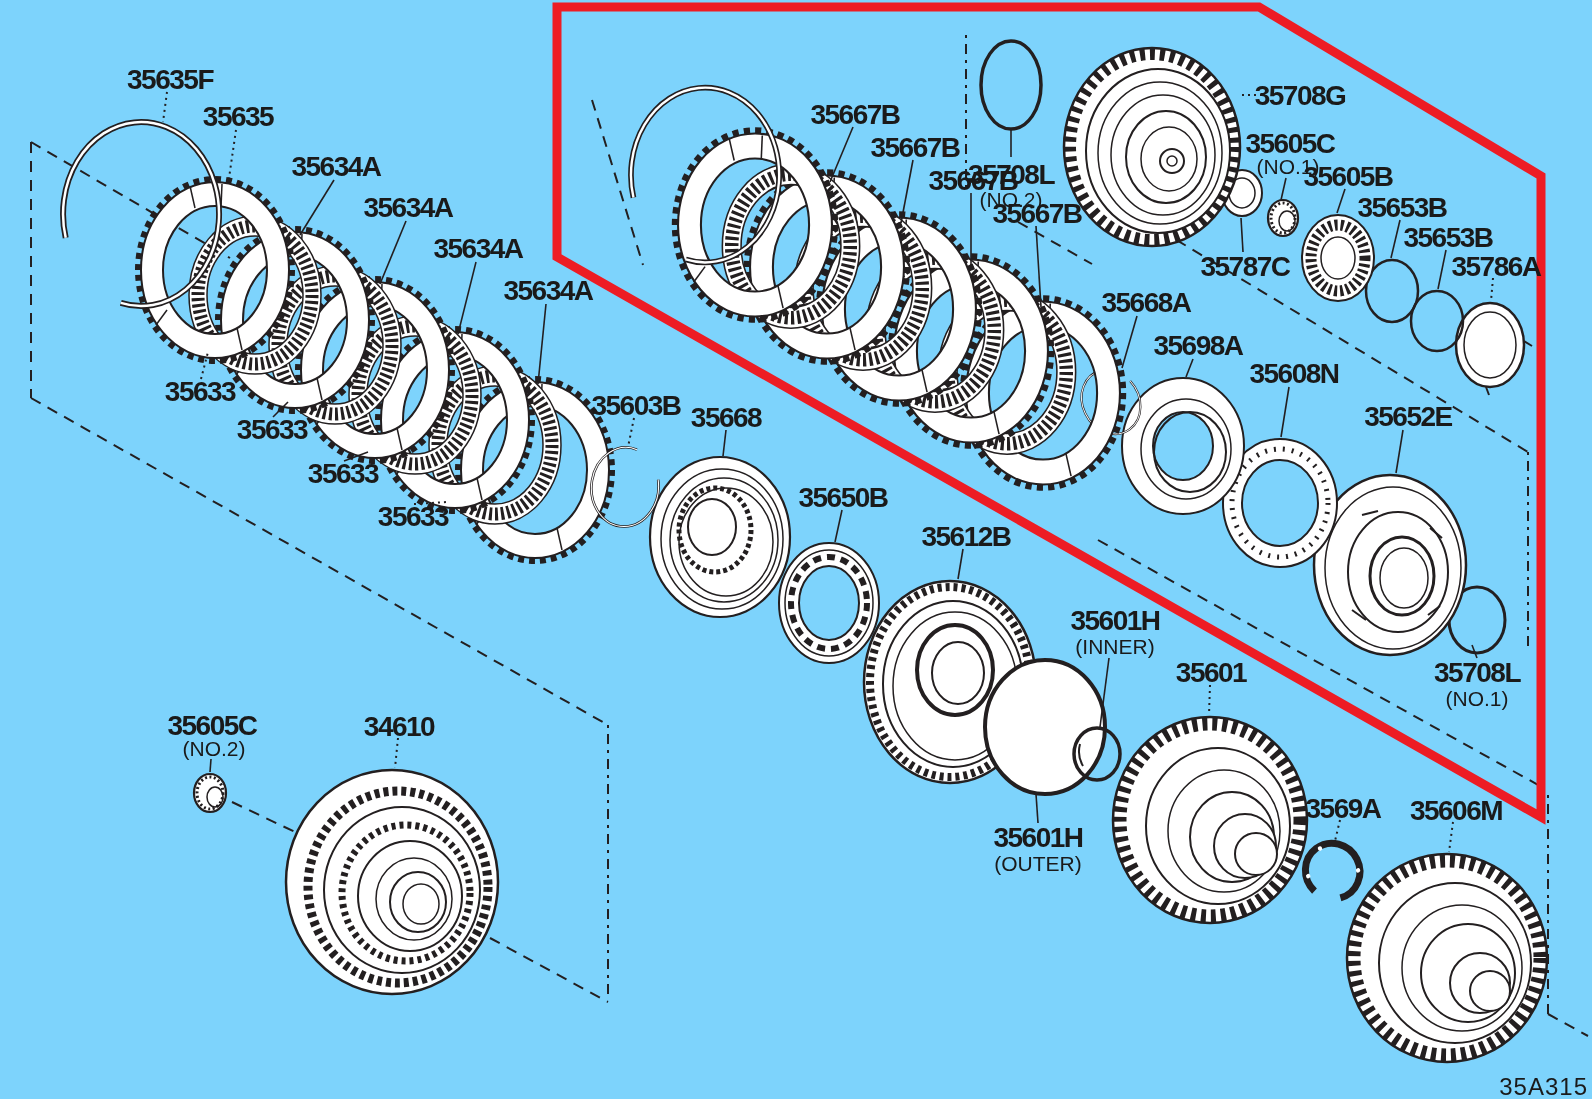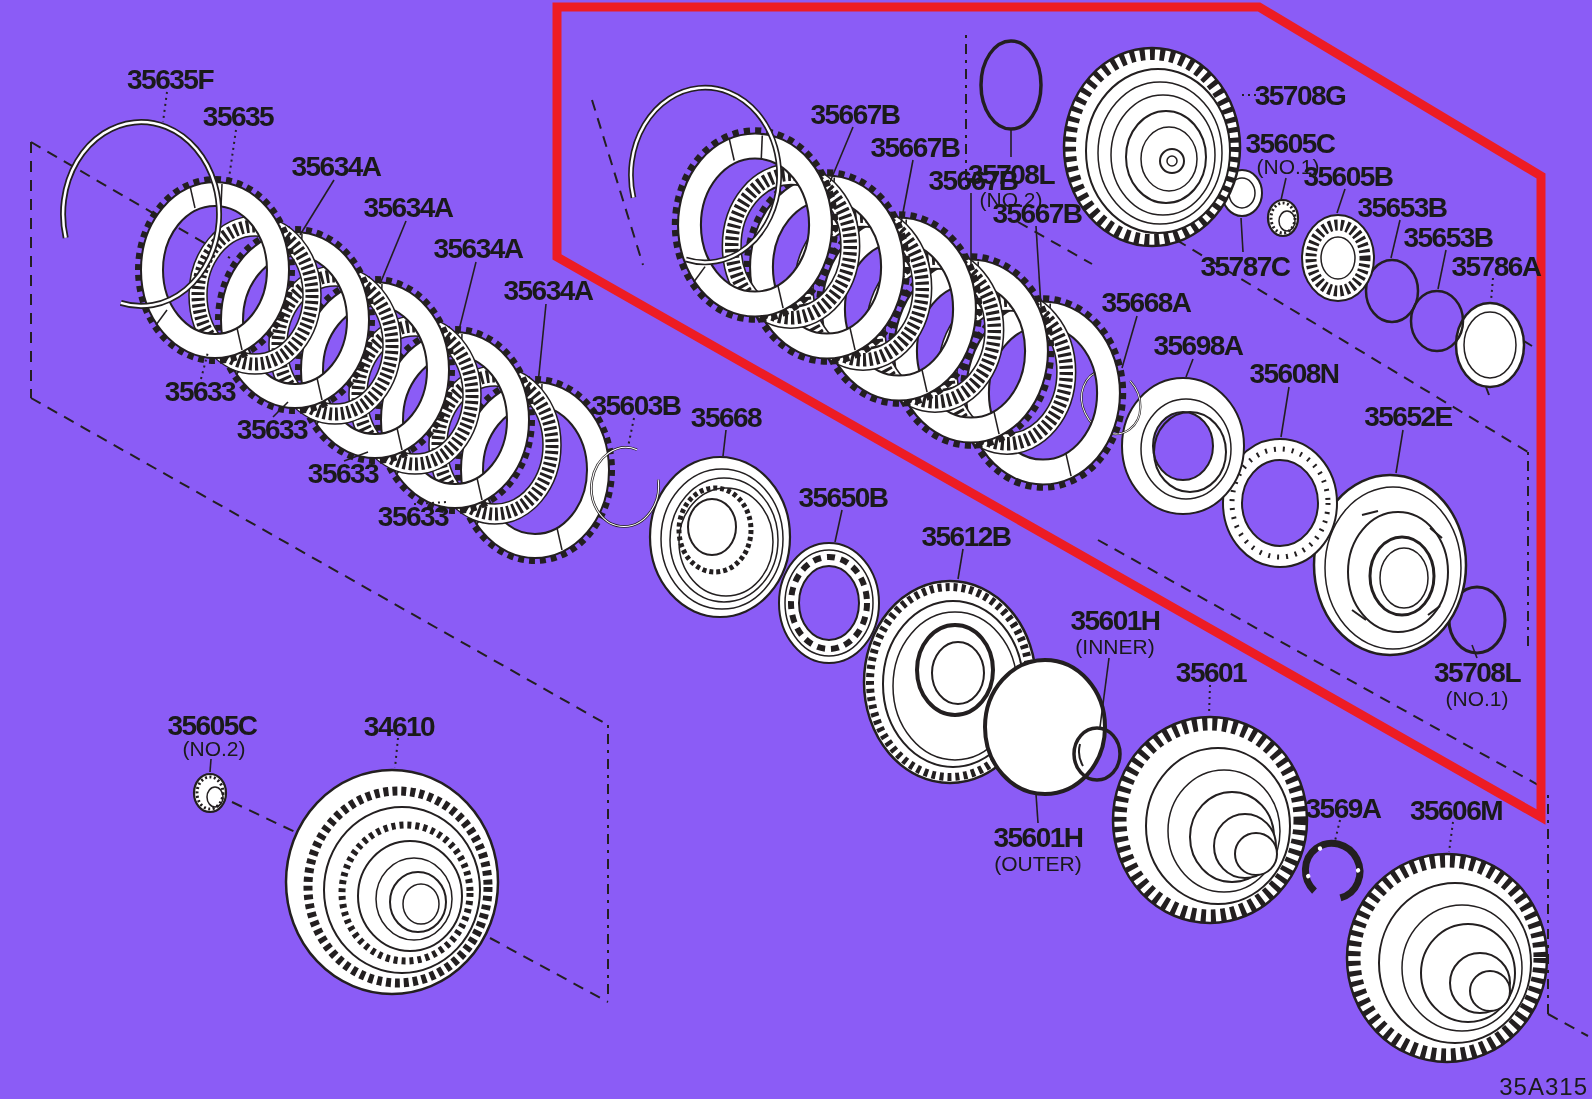--- a/index.html
+++ b/index.html
@@ -1,16 +1,16 @@
 <!DOCTYPE html>
 <html><head>
 <meta charset="utf-8">
 <style>
   html,body{margin:0;padding:0;background:#fff;}
-  #stage{position:relative;width:1592px;height:1099px;background:#8b5cf6;overflow:hidden;
+  #stage{position:relative;width:1592px;height:1099px;background:#7dd3fc;overflow:hidden;
          font-family:"Liberation Sans",sans-serif;}
   svg{display:block}
   .lbl{font-family:"Liberation Sans",sans-serif;font-weight:700;font-size:28px;
        letter-spacing:-1.5px;fill:#1a1a1a;text-anchor:middle;}
   .sub{font-family:"Liberation Sans",sans-serif;font-weight:400;font-size:21px;
        letter-spacing:0;fill:#1a1a1a;text-anchor:middle;}
   .code{font-family:"Liberation Sans",sans-serif;font-weight:400;font-size:24px;
         letter-spacing:1px;fill:#1a1a1a;text-anchor:end;}
   .ln{stroke:#231f20;stroke-width:1.6;fill:none;}
   .dot{stroke:#231f20;stroke-width:2;fill:none;stroke-dasharray:2 4;}

